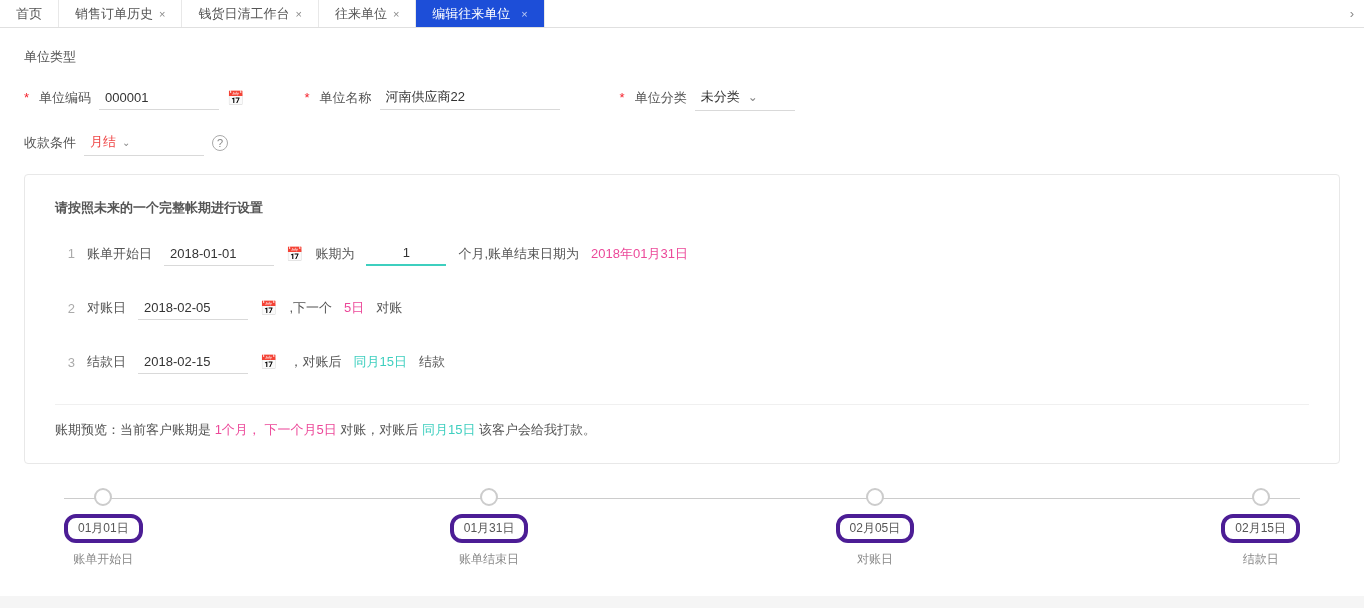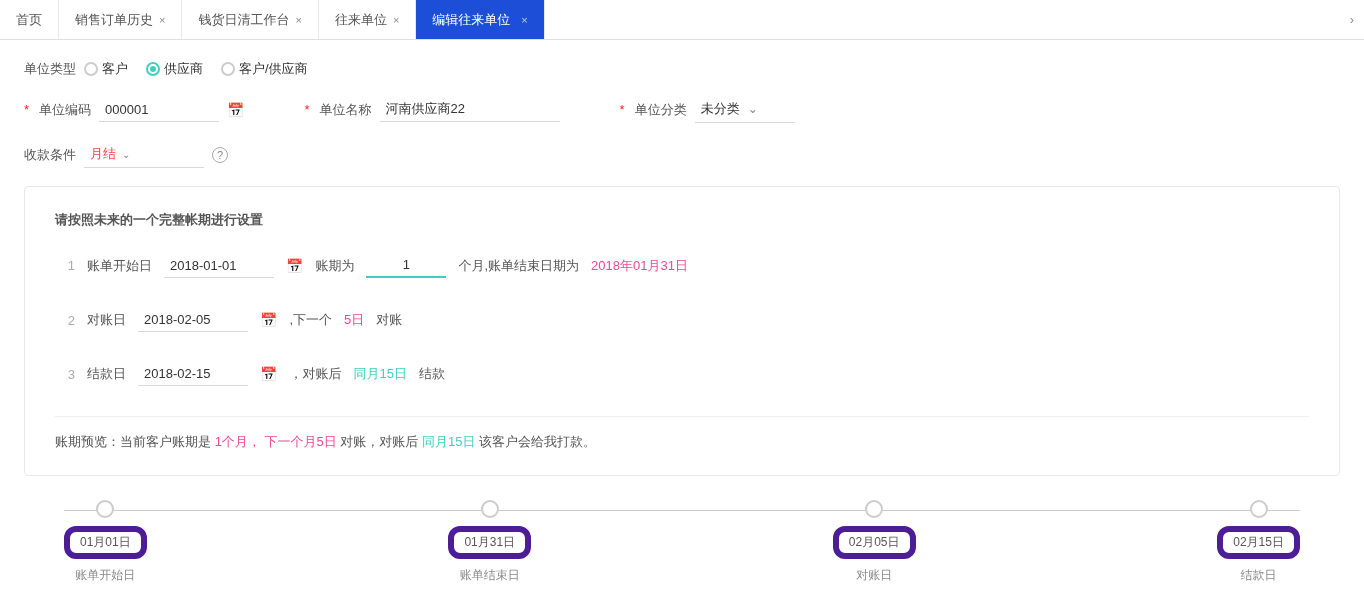--- a/index.html
+++ b/index.html
@@ -4,21 +4,21 @@
   <style>
     * { box-sizing: border-box; margin: 0; padding: 0; }
     body { font-family: 'Microsoft YaHei', Arial, sans-serif; font-size: 13px; background: #f5f5f5; color: #333; }
 
     
     .tab-bar {
       display: flex;
       align-items: stretch;
       background: #fff;
       border-bottom: 1px solid #e0e0e0;
-      height: 40px;
+      height: 28px;
       padding-left: 0;
     }
     .tab-item {
       display: flex;
       align-items: center;
       padding: 0 16px;
       cursor: pointer;
       font-size: 13px;
       color: #555;
       border-right: 1px solid #e8e8e8;
@@ -285,21 +285,21 @@
     .dot-circle {
       width: 18px;
       height: 18px;
       border-radius: 50%;
       border: 2px solid #ccc;
       background: #fff;
       z-index: 1;
     }
 
     .dot-label-box {
-      border: 6px solid #4c1d95;
+      border: 4px solid #4c1d95;
       border-radius: 12px;
       padding: 2px 10px;
       font-size: 12px;
       color: #555;
       background: #fff;
       white-space: nowrap;
     }
 
     .dot-sublabel {
       font-size: 12px;
@@ -340,34 +340,20 @@
     <span class="tab-close">×</span>
   </div>
   <div class="tab-arrow">›</div>
 </div>
 
 <div class="main-content">
 
   <div class="form-row">
     <div class="form-group">
       <span class="form-label">单位类型</span>
-      <div class="radio-group">
-        <label class="radio-item">
-          <div class="radio-circle"></div>
-          <span>客户</span>
-        </label>
-        <label class="radio-item">
-          <div class="radio-circle checked"></div>
-          <span>供应商</span>
-        </label>
-        <label class="radio-item">
-          <div class="radio-circle"></div>
-          <span>客户/供应商</span>
-        </label>
-      </div>
     </div>
   </div>
 
   <div class="form-row">
     <div class="form-group">
       <span class="required-star">*</span>
       <span class="form-label">单位编码</span>
       <input class="form-input input-code" type="text" value="000001" style="">
       <span class="calendar-icon">📅</span>
     </div>

